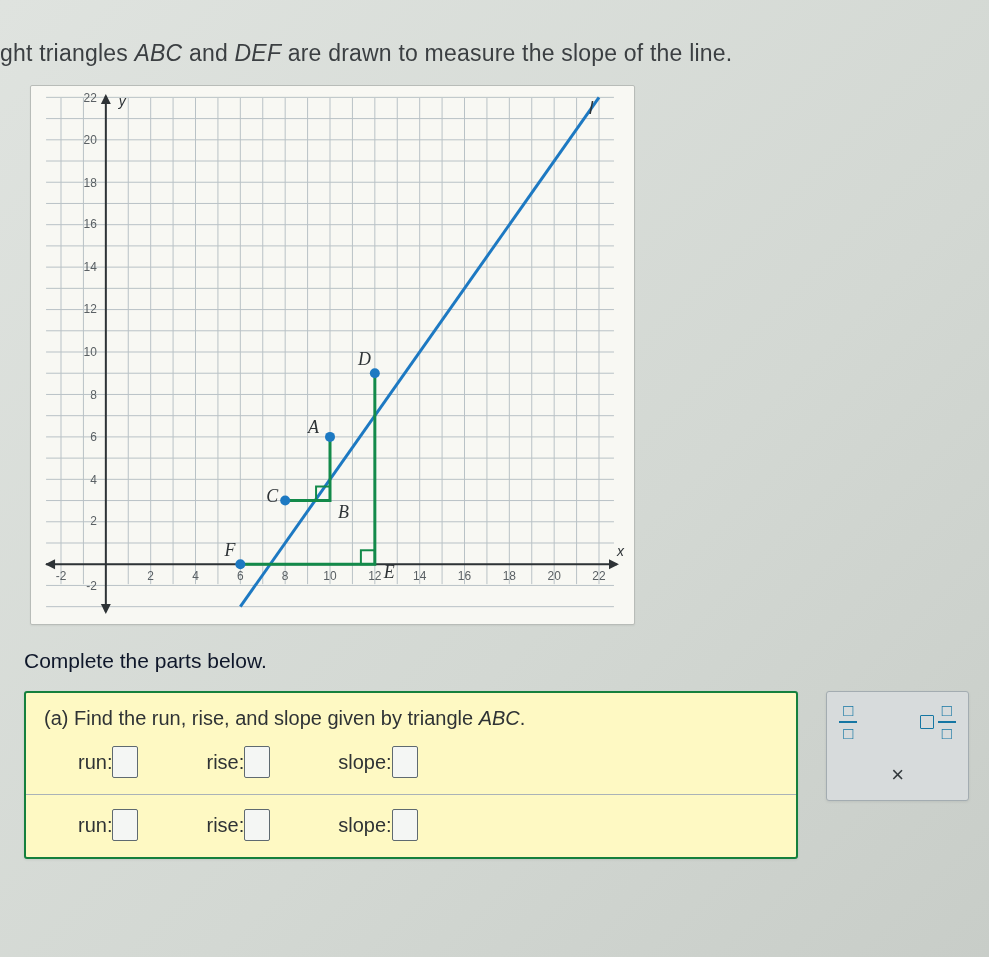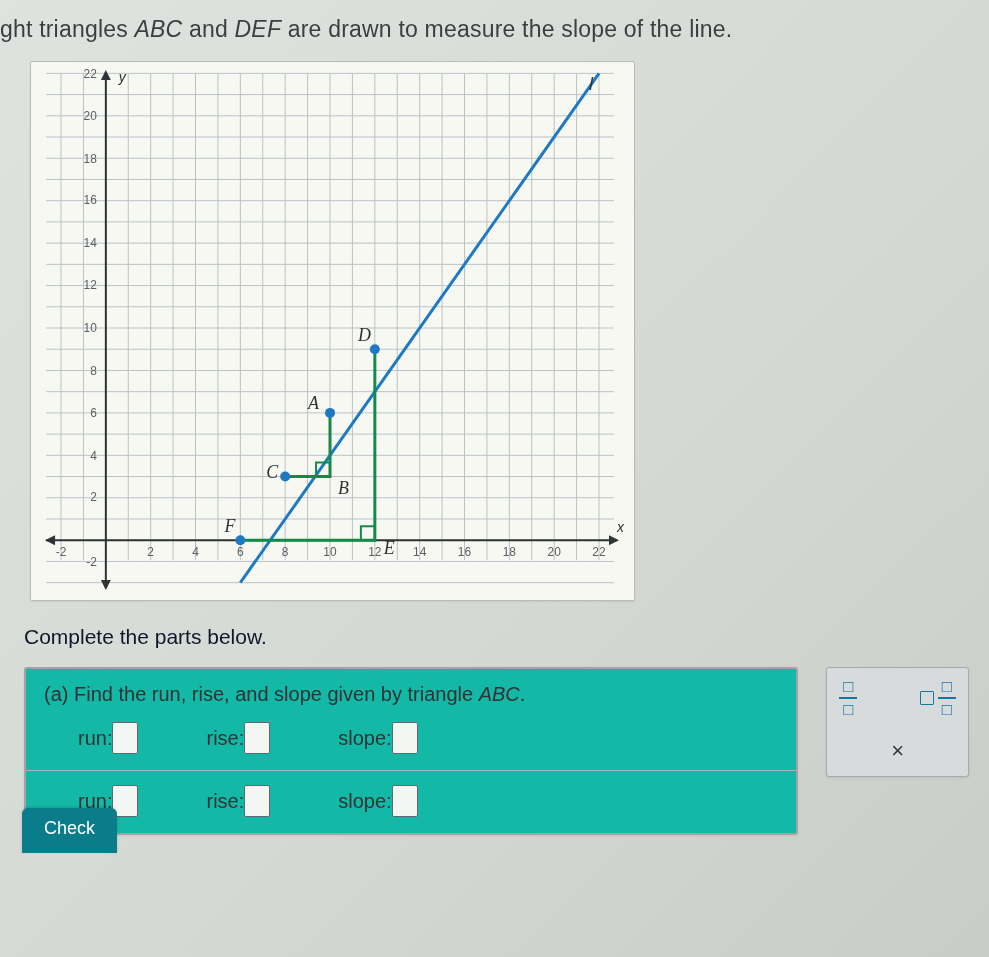--- a/index.html
+++ b/index.html
@@ -13,20 +13,21 @@
     color: #2a2c2e;
   }
   .page-bg {
     position: absolute;
     inset: 0;
     background: linear-gradient(135deg, #dfe3df 0%, #d3d8d3 60%, #c8cdc8 100%);
   }
   .content {
     position: relative;
     padding: 10px 20px 12px 0;
+    margin-top: 24px;
   }
   .prompt-line {
     font-size: 23px;
     color: #3b3f42;
     padding: 6px 0 18px 0;
     letter-spacing: 0.2px;
   }
   .prompt-line .var { font-style: italic; }
   .graph-card {
     margin-left: 30px;
@@ -44,23 +45,23 @@
     font-size: 21px;
     color: #0f172a;
   }
   .answers-row {
     display: flex;
     align-items: flex-start;
     gap: 28px;
     padding-left: 24px;
   }
   .answers-table {
-    border: 2px solid #a3a3a3;
+    border: 2px solid #15803d;
     border-radius: 3px;
-    background: #14b8a6;
+    background: #fef9c3;
     width: 790px;
     box-shadow: 0 1px 3px rgba(0,0,0,0.07);
   }
   .answers-table .part {
     border-bottom: 1.5px solid #aab3b8;
     padding: 14px 18px 16px 18px;
   }
   .answers-table .part:last-child { border-bottom: none; }
   .part-title {
     font-size: 20px;
@@ -318,17 +319,14 @@
             <span>□</span>
           </div>
         </div>
       </div>
       <div class="tool-x">
         <span>×</span>
       </div>
     </div>
   </div>
 
-  <button class="check-btn">
-    <span>Check</span>
-  </button>
 
 </div>
 
 </body></html>

